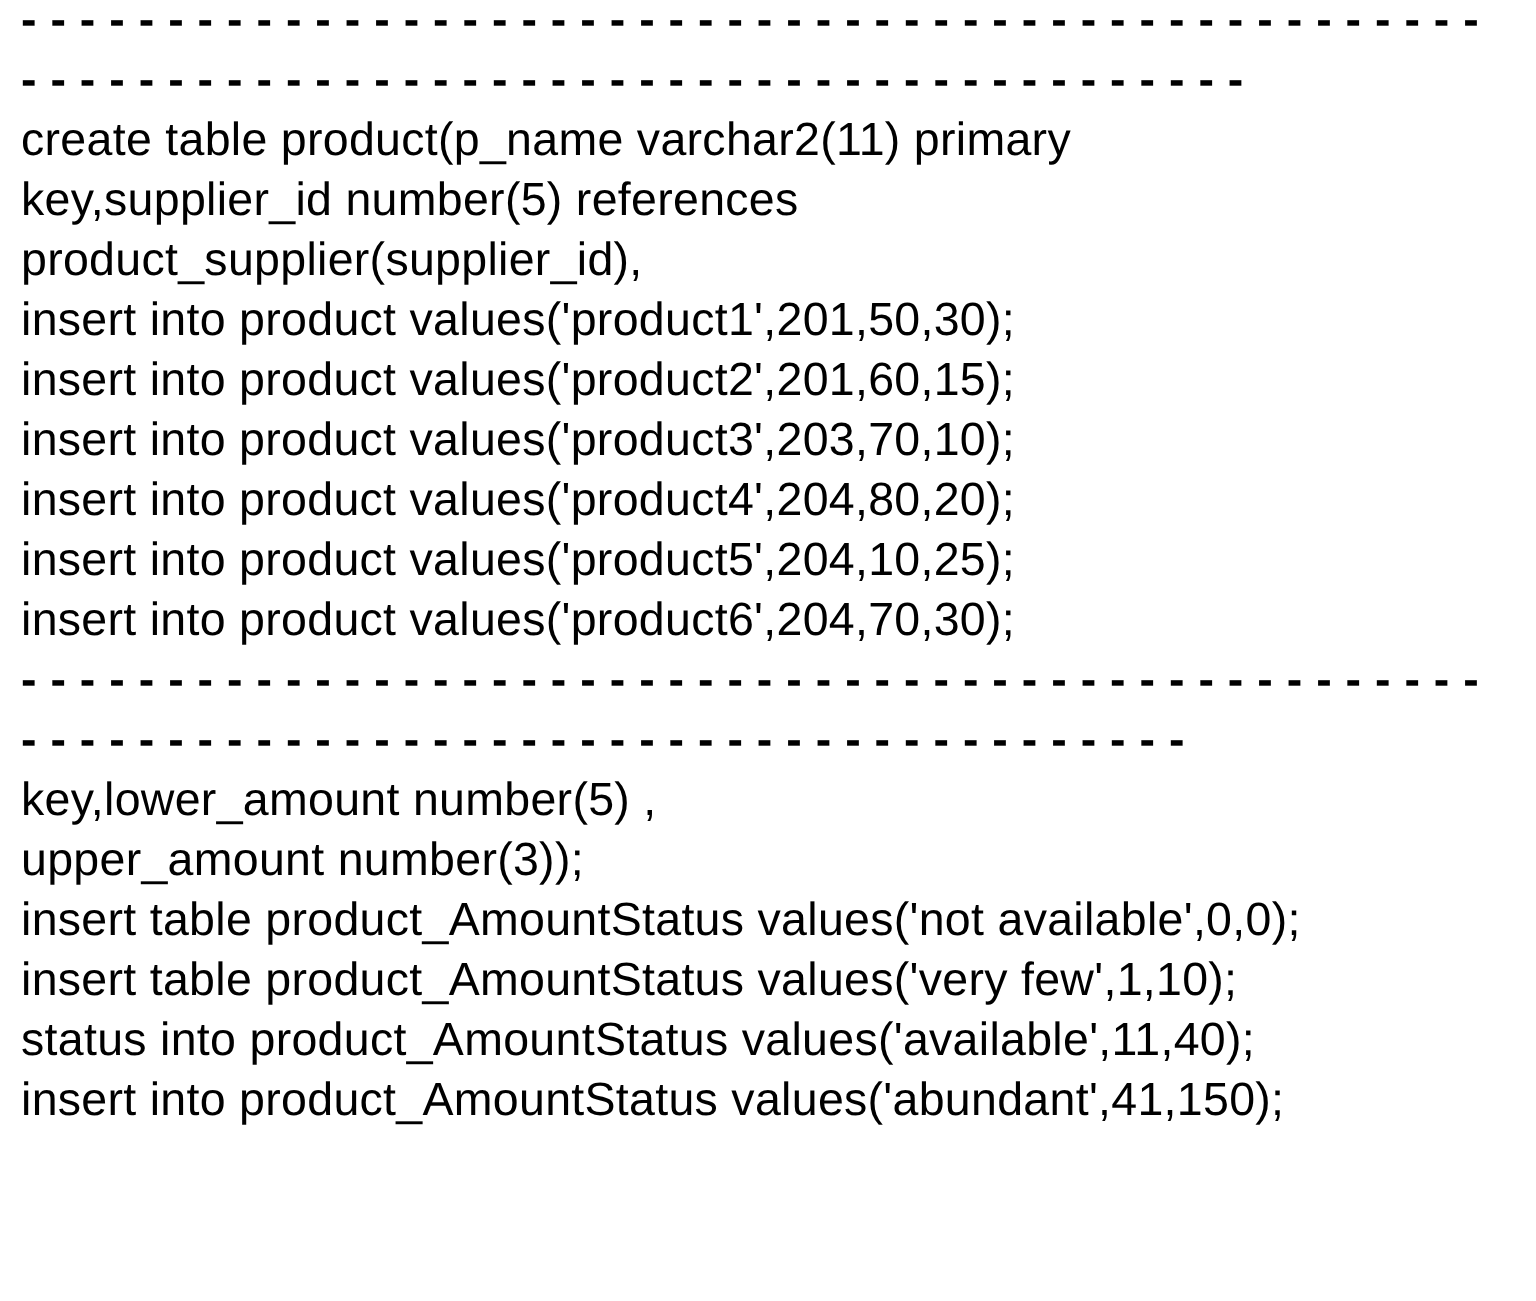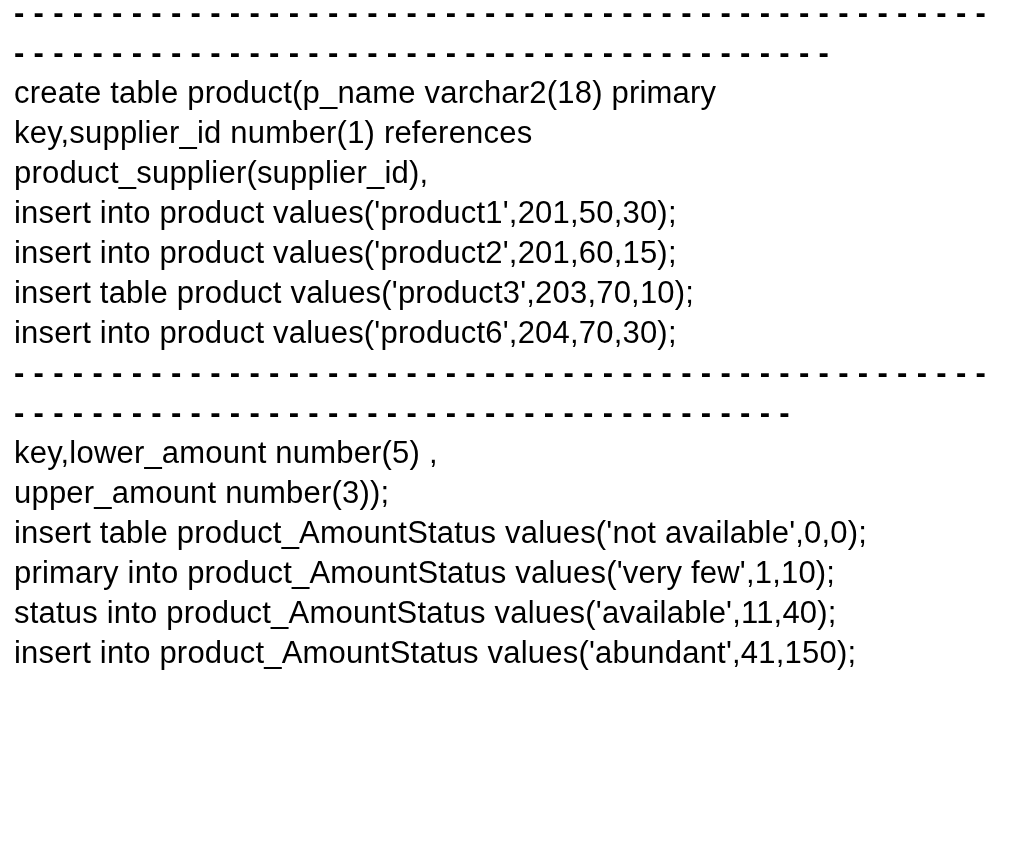--- a/index.html
+++ b/index.html
@@ -31,33 +31,35 @@
   }
 </style>
 </head>
 <body>
 
 <div class="page">
 
   <div class="line sep">--------------------------------------------------</div>
   <div class="line sep">------------------------------------------</div>
 
-  <div class="line">create table product(p_name varchar2(18) primary</div>
-  <div class="line">key,supplier_id number(1) references</div>
+  <div class="line">create table product(p_name varchar2(11) primary</div>
+  <div class="line">key,supplier_id number(5) references</div>
   <div class="line">product_supplier(supplier_id),</div>
 
   <div class="line">insert into product values('product1',201,50,30);</div>
   <div class="line">insert into product values('product2',201,60,15);</div>
-  <div class="line">insert table product values('product3',203,70,10);</div>
+  <div class="line">insert into product values('product3',203,70,10);</div>
+  <div class="line">insert into product values('product4',204,80,20);</div>
+  <div class="line">insert into product values('product5',204,10,25);</div>
   <div class="line">insert into product values('product6',204,70,30);</div>
 
   <div class="line sep">--------------------------------------------------</div>
   <div class="line sep">----------------------------------------</div>
 
   <div class="line">key,lower_amount number(5) ,</div>
   <div class="line">upper_amount number(3));</div>
 
   <div class="line">insert table product_AmountStatus values('not available',0,0);</div>
-  <div class="line">primary into product_AmountStatus values('very few',1,10);</div>
+  <div class="line">insert table product_AmountStatus values('very few',1,10);</div>
   <div class="line">status into product_AmountStatus values('available',11,40);</div>
   <div class="line">insert into product_AmountStatus values('abundant',41,150);</div>
 
 </div>
 
 </body></html>

